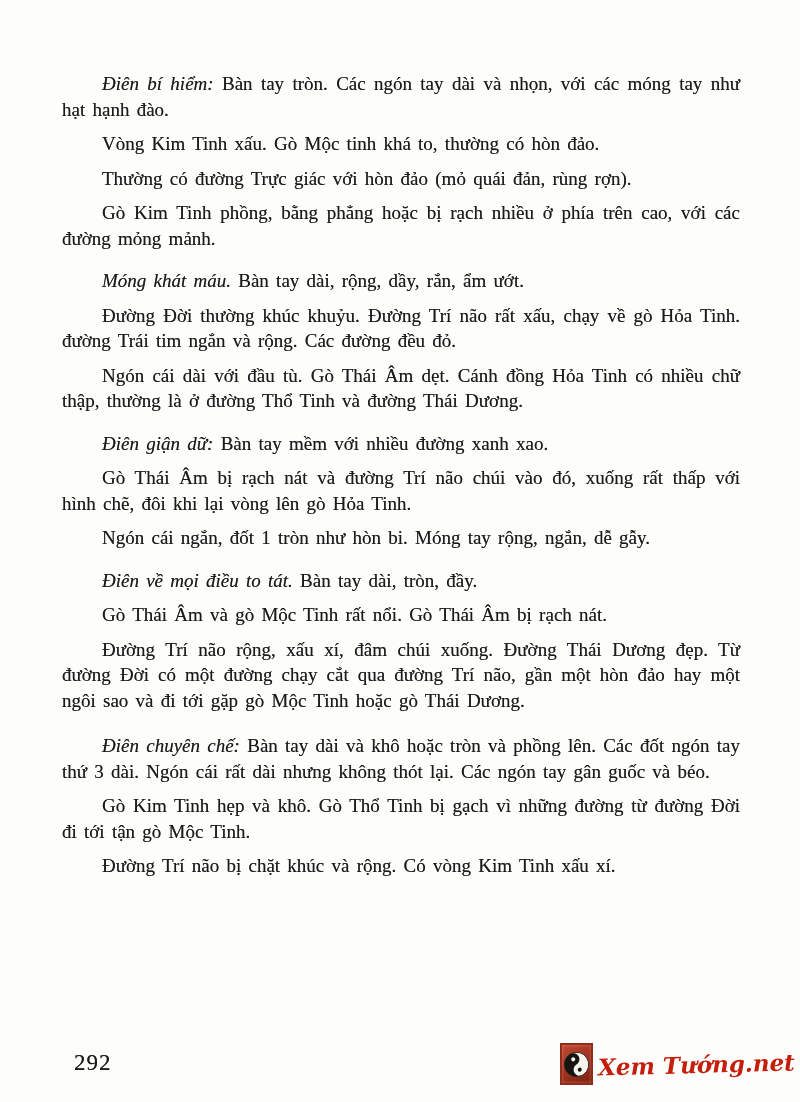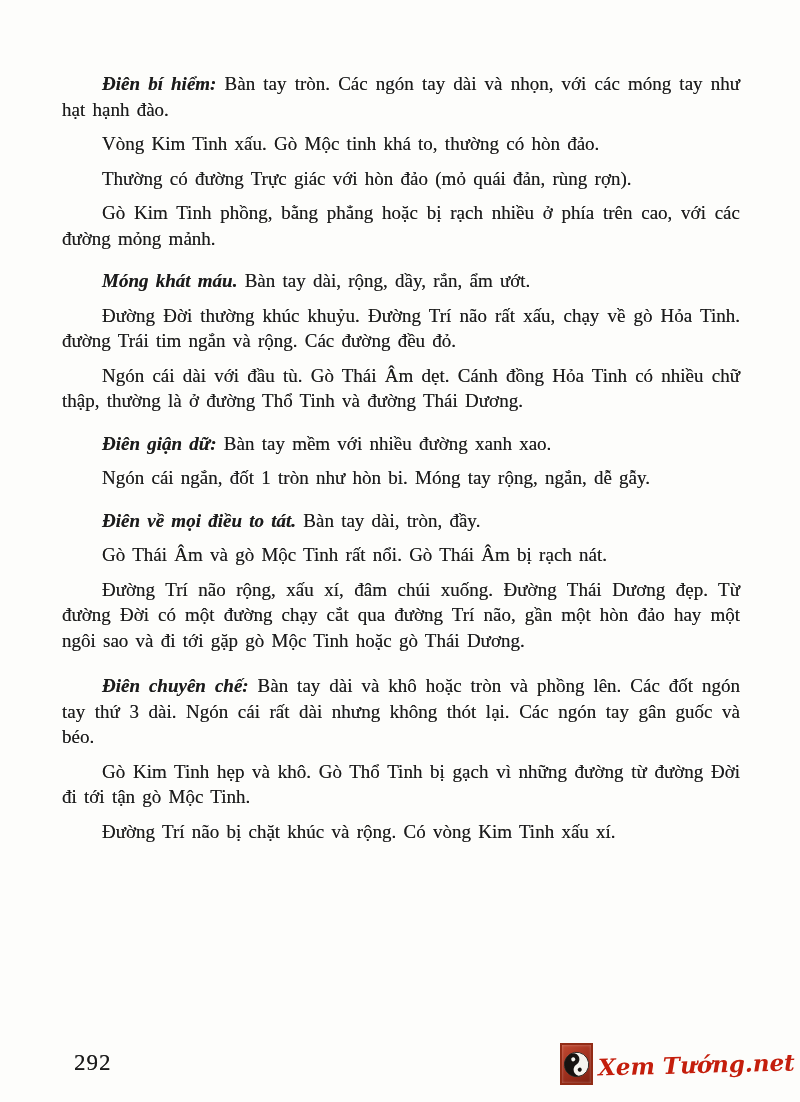--- a/index.html
+++ b/index.html
@@ -21,21 +21,21 @@
     text-align: justify;
     word-spacing: 2.5px;
   }
   .para {
     text-indent: 40px;
     margin-bottom: 9px;
     text-shadow: 0 0 0.45px rgba(20,20,20,0.6);
   }
   .section.gap { margin-top: 17px; }
   .section.small-gap { margin-top: 20px; }
-  .heading { font-style: italic; font-weight: bold; }
+  .heading { font-style: italic; font-weight: normal; }
   .page-number {
     position: absolute;
     left: 74px;
     top: 1050px;
     font-size: 23px;
     letter-spacing: 1px;
     text-shadow: 0 0 0.5px rgba(0,0,0,0.6);
   }
   .watermark {
     position: absolute;
@@ -80,20 +80,21 @@
     </section>
 
     <section class="section gap">
       <p class="para"><span class="heading">Móng khát máu.</span><span> Bàn tay dài, rộng, dầy, rắn, ẩm ướt.</span></p>
       <p class="para">Đường Đời thường khúc khuỷu. Đường Trí não rất xấu, chạy về gò Hỏa Tinh. đường Trái tim ngắn và rộng. Các đường đều đỏ.</p>
       <p class="para">Ngón cái dài với đầu tù. Gò Thái Âm dẹt. Cánh đồng Hỏa Tinh có nhiều chữ thập, thường là ở đường Thổ Tinh và đường Thái Dương.</p>
     </section>
 
     <section class="section gap">
       <p class="para"><span class="heading">Điên giận dữ:</span><span> Bàn tay mềm với nhiều đường xanh xao.</span></p>
+      <p class="para">Gò Thái Âm bị rạch nát và đường Trí não chúi vào đó, xuống rất thấp với hình chẽ, đôi khi lại vòng lên gò Hỏa Tinh.</p>
       <p class="para">Ngón cái ngắn, đốt 1 tròn như hòn bi. Móng tay rộng, ngắn, dễ gẫy.</p>
     </section>
 
     <section class="section gap">
       <p class="para"><span class="heading">Điên về mọi điều to tát.</span><span> Bàn tay dài, tròn, đầy.</span></p>
       <p class="para">Gò Thái Âm và gò Mộc Tinh rất nổi. Gò Thái Âm bị rạch nát.</p>
       <p class="para">Đường Trí não rộng, xấu xí, đâm chúi xuống. Đường Thái Dương đẹp. Từ đường Đời có một đường chạy cắt qua đường Trí não, gần một hòn đảo hay một ngôi sao và đi tới gặp gò Mộc Tinh hoặc gò Thái Dương.</p>
     </section>
 
     <section class="section small-gap">

